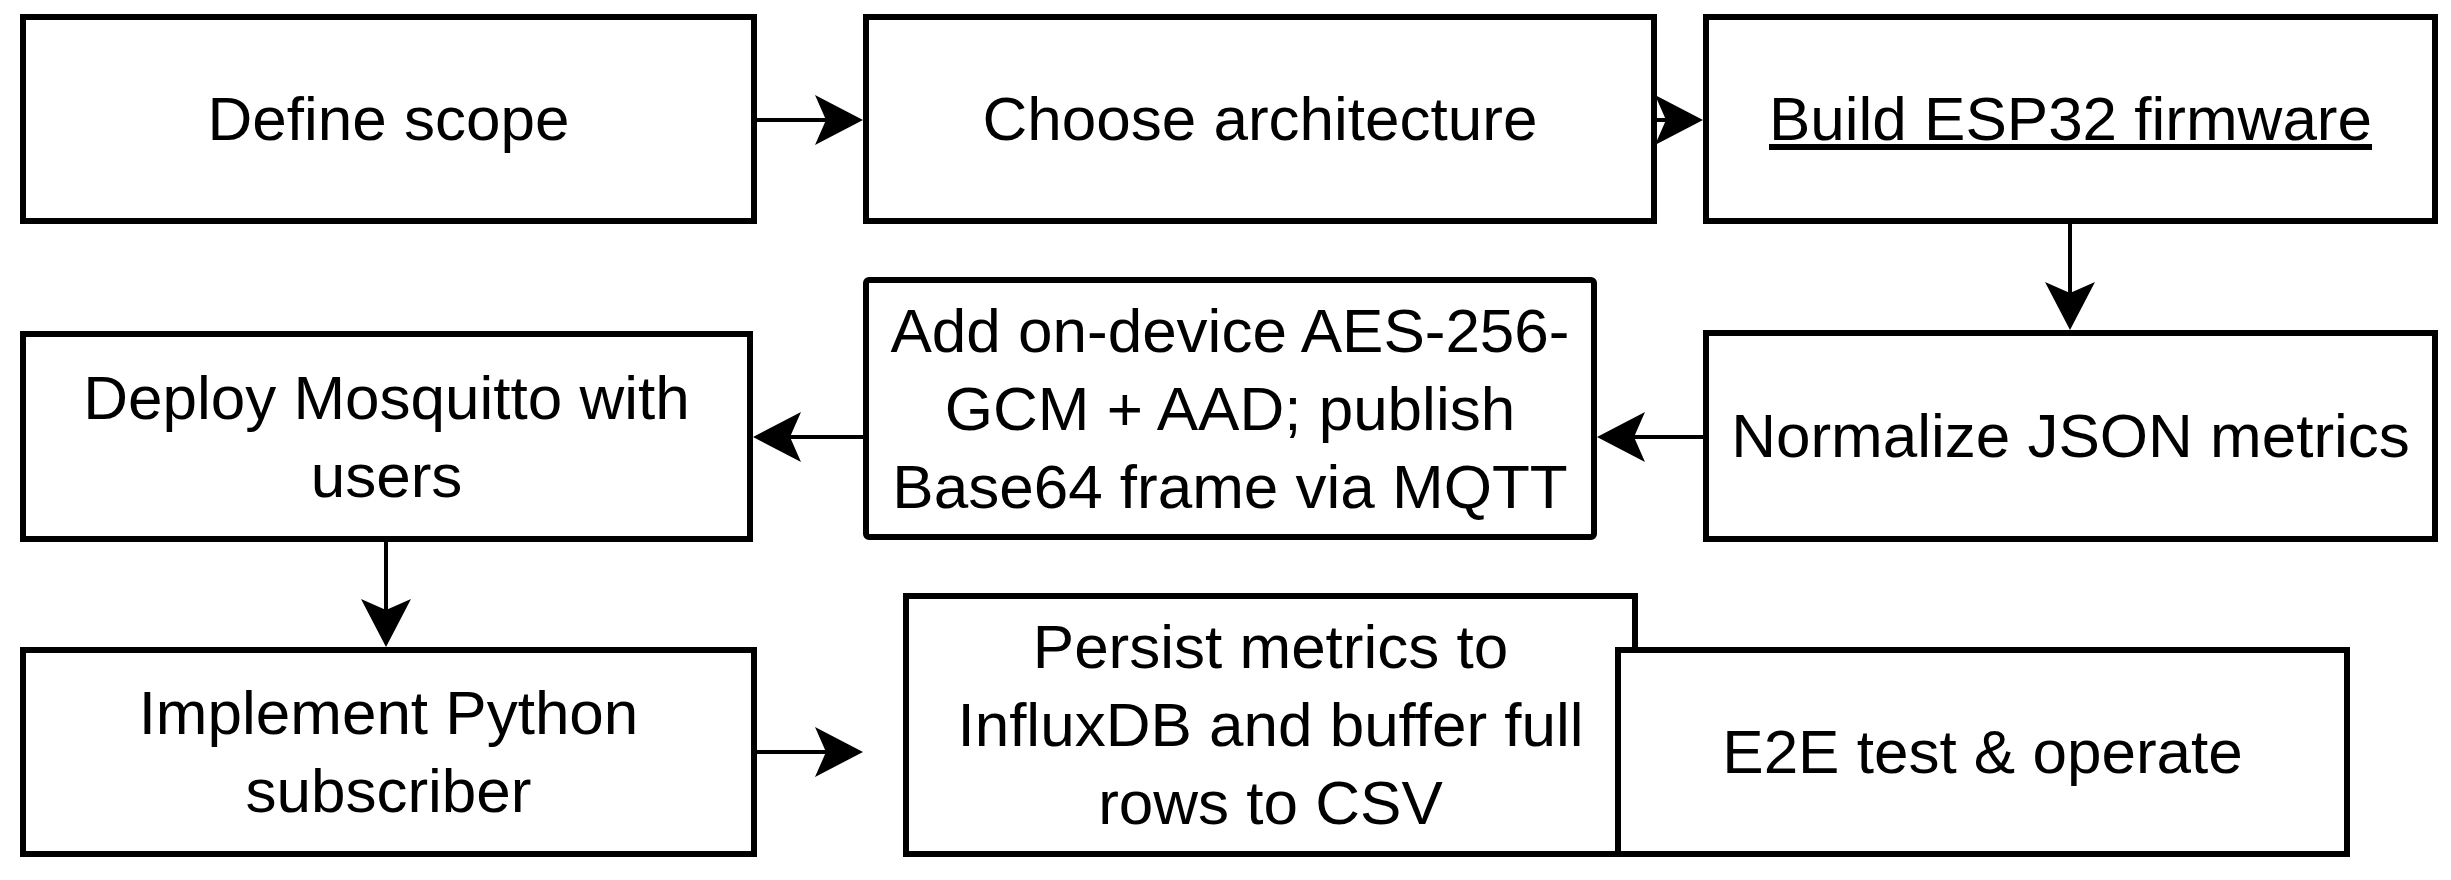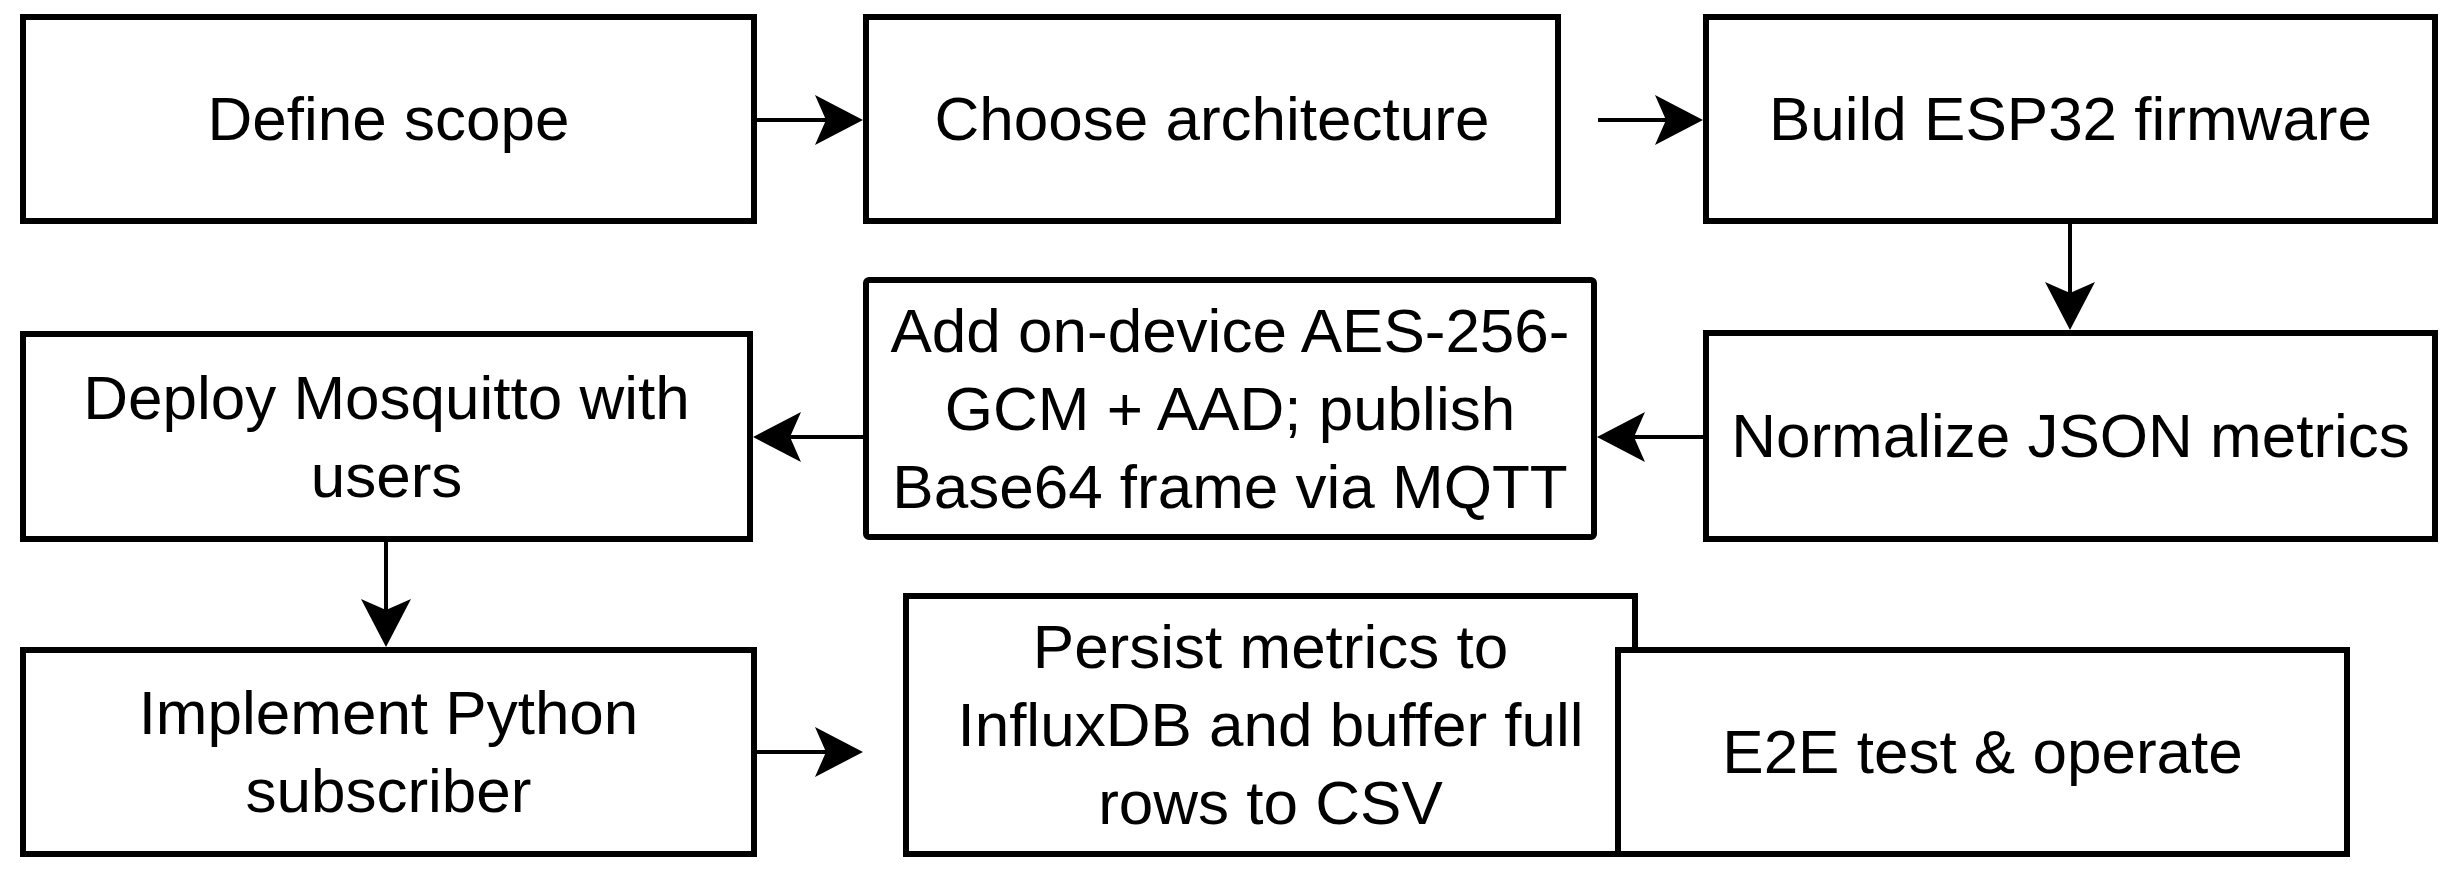--- a/index.html
+++ b/index.html
@@ -35,22 +35,22 @@
     display: block;
     white-space: pre-line;
     text-align: center;
     color: #000000;
     font-size: 62px;
     line-height: 78px;
     padding: 0 8px;
   }
   
   #n-define      { left: 20px;   top: 14px;  width: 737px; height: 210px; }
-  #n-choose      { left: 863px;  top: 14px;  width: 698px; height: 210px; }
-  #n-build       { left: 1703px; top: 14px;  width: 735px; height: 210px; }
+  #n-choose      { left: 863px;  top: 14px;  width: 794px; height: 210px; }
+  #n-build       { left: 1703px; top: 14px;  width: 735px; height: 210px; text-decoration: underline; }
   #n-add         { left: 863px;  top: 277px; width: 734px; height: 263px; border-radius: 6px; }
   #n-normalize   { left: 1703px; top: 330px; width: 735px; height: 212px; }
   #n-deploy      { left: 20px;   top: 331px; width: 733px; height: 211px; }
   #n-implement   { left: 20px;   top: 647px; width: 737px; height: 210px; }
   #n-persist     { left: 863px;  top: 593px; width: 735px; height: 264px; margin-left: 40px; }
   #n-e2e         { left: 1615px; top: 647px; width: 735px; height: 210px; }
 
   .edge-line { stroke: #000000; stroke-width: 4; }
   .edge-head { fill: #000000; stroke: none; }
 </style>

